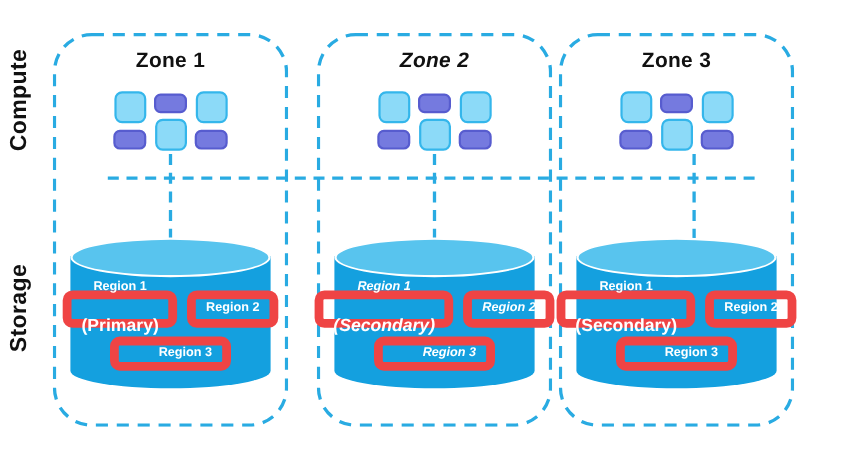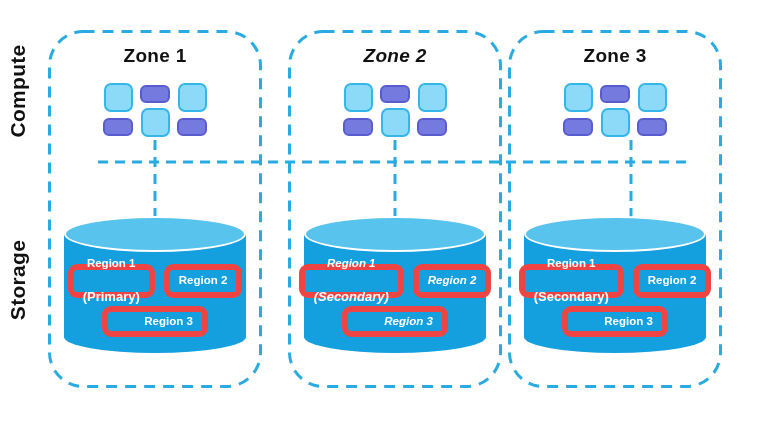--- a/index.html
+++ b/index.html
@@ -107,34 +107,34 @@
     border:2px solid #ffffff;
     border-radius:50%;
   }
   .regions{
     position:absolute;top:48px;left:0;right:0;
     display:flex;flex-direction:column;align-items:center;gap:8px;
   }
   .region-row{display:flex;gap:9px;justify-content:center;}
   .region{
     min-width:74px;height:34px;
-    border:6px solid #ef4444;
+    border:8px solid #ef4444;
     border-radius:9px;
     display:flex;flex-direction:column;
     justify-content:center;align-items:center;
     padding:0 9px;
     color:var(--region-text);
     font-size:11.5px;
     font-weight:700;
     line-height:1.15;
     text-align:center;
     white-space:nowrap;
     gap:20px;
   }
-  .region .sub{font-size:13px;font-weight:700;}
+  .region .sub{font-size:16px;font-weight:700;}
   .region-row.second .region{height:31px;padding-left:36px;}
 </style>
 </head>
 <body>
 
 <div class="canvas">
 
   <div class="row-label compute">Compute</div>
   <div class="row-label storage">Storage</div>
 

